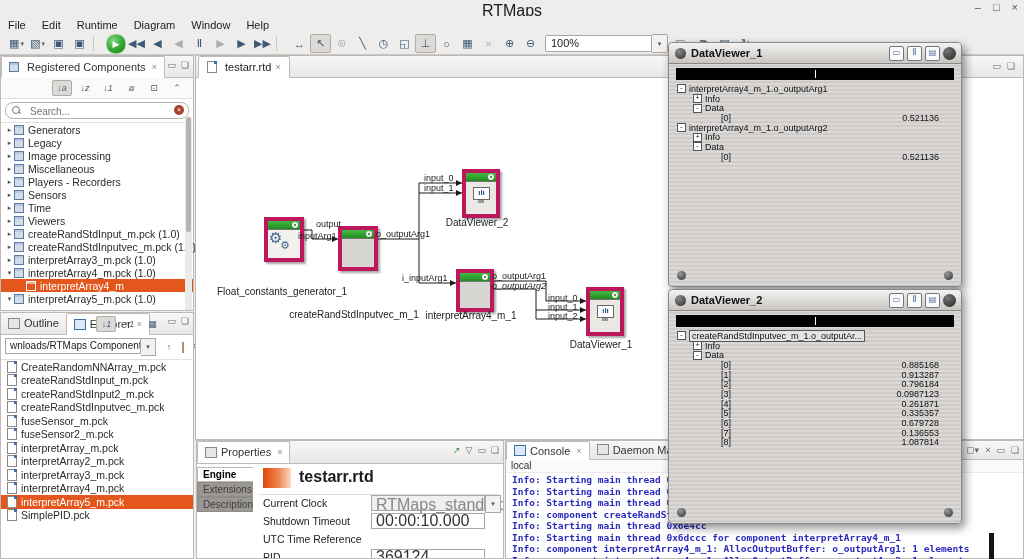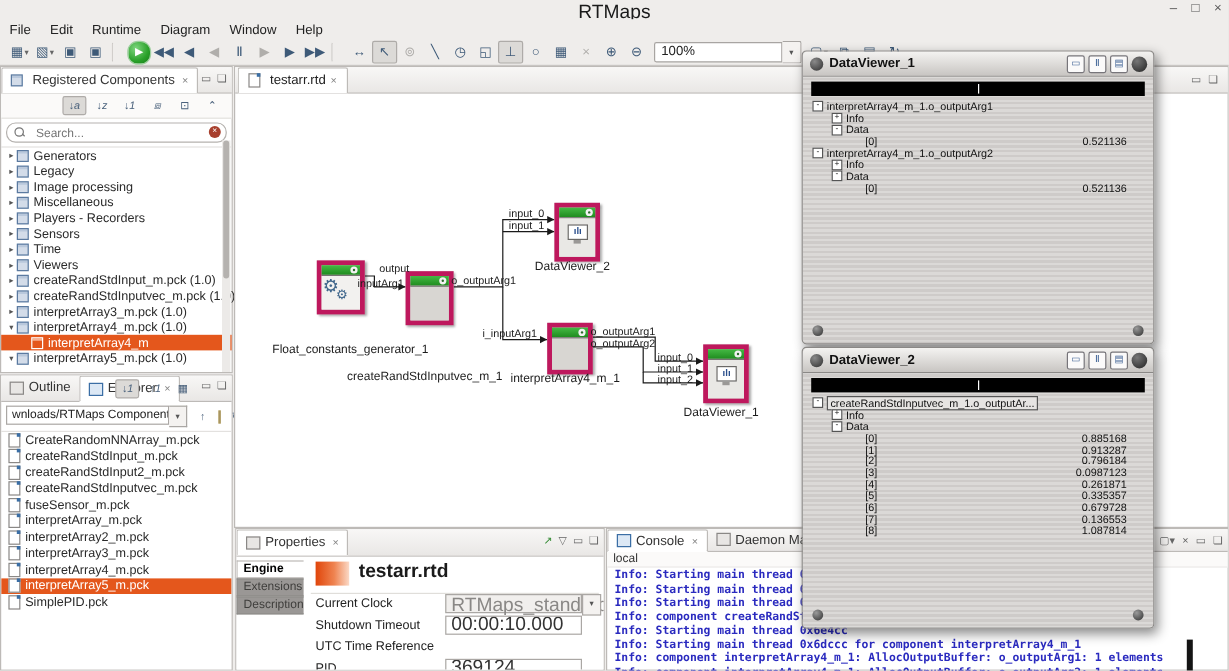--- a/index.html
+++ b/index.html
@@ -465,20 +465,24 @@
         <div class="frow">
           <span class="file-icon"></span>
           <span>createRandStdInputvec_m.pck</span>
         </div>
 
         <div class="frow">
           <span class="file-icon"></span>
           <span>fuseSensor_m.pck</span>
         </div>
 
+        <div class="frow">
+          <span class="file-icon"></span>
+          <span>fuseSensor2_m.pck</span>
+        </div>
 
         <div class="frow">
           <span class="file-icon"></span>
           <span>interpretArray_m.pck</span>
         </div>
 
         <div class="frow">
           <span class="file-icon"></span>
           <span>interpretArray2_m.pck</span>
         </div>
@@ -570,34 +574,34 @@
     </div>
     <div class="node" style="left:390px;top:231px;width:30px;">
       <div class="nhead">
           <span class="ngear"></span>
         </div>
       <div class="viewer-body">
           <span class="monitor">ılı</span>
         </div>
     </div>
 
-    <span class="nodelabel" style="left:26px;top:230px;">Float_constants_generator_1</span>
+    <span class="nodelabel" style="left:16px;top:230px;">Float_constants_generator_1</span>
     <span class="nodelabel" style="left:88px;top:239px;margin-top:14px;">createRandStdInputvec_m_1</span>
     <span class="nodelabel" style="left:211px;top:161px;">DataViewer_2</span>
     <span class="nodelabel" style="left:205px;top:254px;">interpretArray4_m_1</span>
     <span class="nodelabel" style="left:335px;top:283px;">DataViewer_1</span>
 
     <span class="portlabel" style="left:120px;top:163px;">output</span>
     <span class="portlabel" style="left:102px;top:175px;">inputArg1</span>
     <span class="portlabel" style="left:180px;top:173px;">o_outputArg1</span>
     <span class="portlabel" style="left:228px;top:117px;">input_0</span>
     <span class="portlabel" style="left:228px;top:127px;">input_1</span>
     <span class="portlabel" style="left:206px;top:217px;">i_inputArg1</span>
     <span class="portlabel" style="left:296px;top:215px;">o_outputArg1</span>
-    <span class="portlabel" style="left:296px;top:225px;">o_outputArg2</span>
+    <span class="portlabel" style="left:296px;top:225px;font-style:italic;">o_outputArg2</span>
     <span class="portlabel" style="left:352px;top:237px;">input_0</span>
     <span class="portlabel" style="left:352px;top:246px;">input_1</span>
     <span class="portlabel" style="left:352px;top:255px;">input_2</span>
   </div>
 
   <div class="panel props">
     <div class="ptabbar" style="height:22px;">
       <div class="ptab active">
         <span class="cicon2"></span>
         <span>Properties</span>

